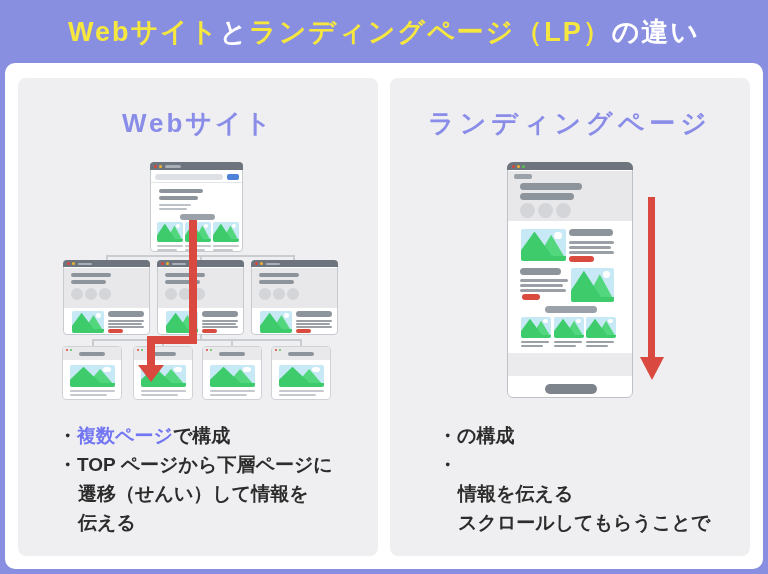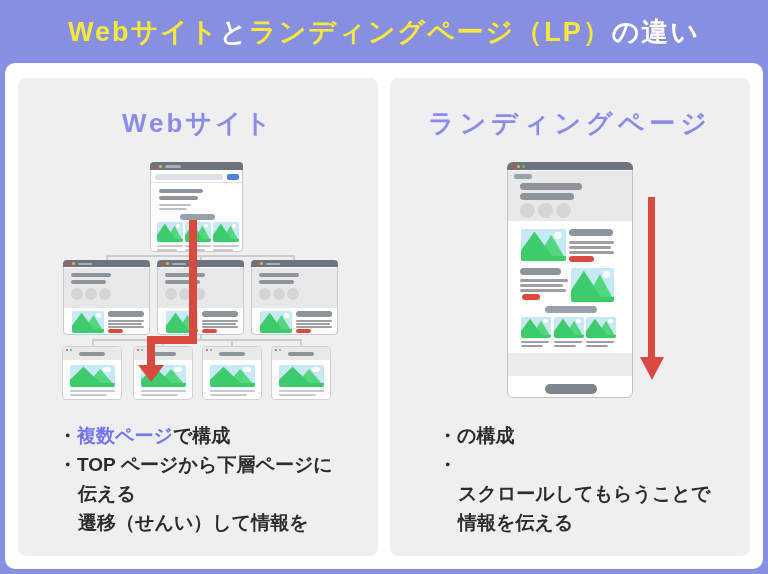--- a/index.html
+++ b/index.html
@@ -259,24 +259,24 @@
         <div class="bl">
             <span class="bdot">・</span>
             <span class="hl">複数ページ</span>
             <span style="display:inline">で構成</span>
           </div>
         <div class="bl">
             <span class="bdot">・</span>
             <span style="display:inline">TOP ページから下層ページに</span>
           </div>
         <div class="bl cont">
+            <span style="display:inline">遷移（せんい）して情報を</span>
+          </div>
+        <div class="bl cont">
             <span style="display:inline">伝える</span>
-          </div>
-        <div class="bl cont">
-            <span style="display:inline">遷移（せんい）して情報を</span>
           </div>
       </div>
     </div>
 
     <div class="panel lp-right">
       <div class="panel-heading" style="letter-spacing:5px">ランディングページ</div>
 
       <div class="w" style="left:117px;top:84px;width:126px;height:236px;border-color:#bdc2c8;border-radius:6px">
         <span class="tb" style="height:8px;border-radius:6px 6px 0 0">
           <i class="dt" style="left:5px;top:2.5px;background:#e0443c"></i>
@@ -351,22 +351,22 @@
 
       <div class="bullets" style="left:48px;top:343px">
         <div class="bl">
             <span class="bdot">・</span>
             <span style="display:inline">の構成</span>
           </div>
         <div class="bl">
             <span class="bdot">・</span>
           </div>
         <div class="bl cont">
+            <span style="display:inline">情報を伝える</span>
+          </div>
+        <div class="bl cont">
             <span style="display:inline">スクロールしてもらうことで</span>
-          </div>
-        <div class="bl cont">
-            <span style="display:inline">情報を伝える</span>
           </div>
       </div>
     </div>
 
   </div>
 </div>
 
 </body></html>

